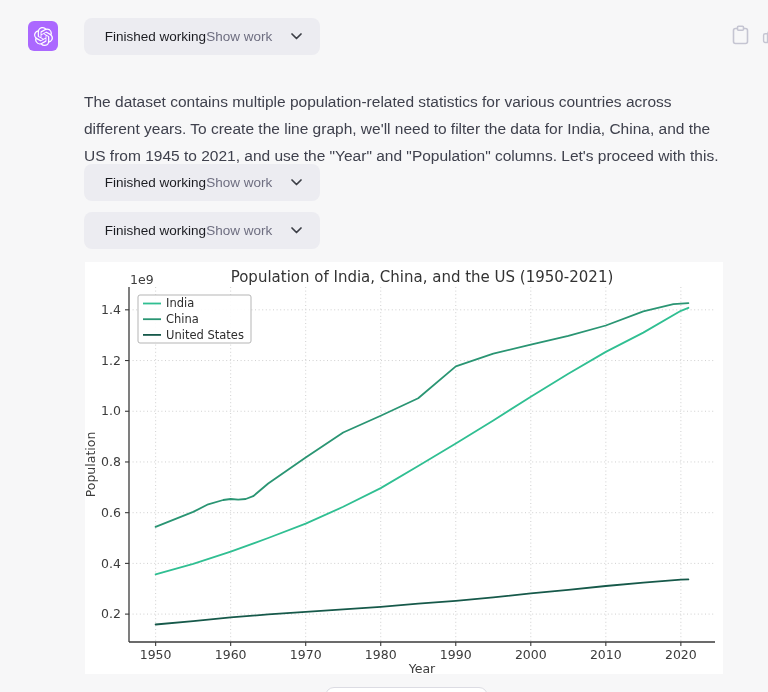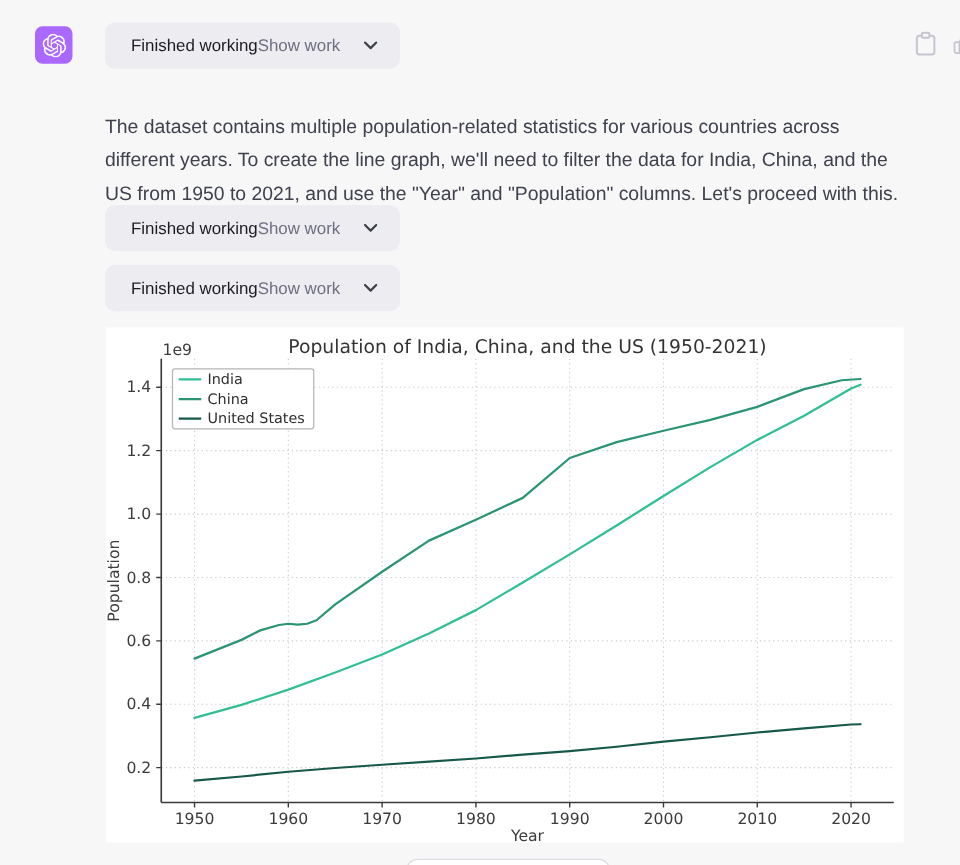--- a/index.html
+++ b/index.html
@@ -69,21 +69,21 @@
   <span class="step-action">
     <span class="step-action-label">Show work</span>
     <span>
       <svg width="11" height="7" viewBox="0 0 11 7" fill="none" stroke="#3c3f46" stroke-width="1.7" stroke-linecap="round" stroke-linejoin="round">
           <polyline points="1,1 5.5,5.5 10,1"></polyline>
         </svg>
     </span>
   </span>
 </div>
 
-<p class="msg">The dataset contains multiple population-related statistics for various countries across different years. To create the line graph, we'll need to filter the data for India, China, and the US from 1950 to 2021, and use the "Year" and "Population" columns. Let's proceed with this.</p>
+<p class="msg">The dataset contains multiple population-related statistics for various countries across different years. To create the line graph, we'll need to filter the data for India, China, and the US from 1945 to 2021, and use the "Year" and "Population" columns. Let's proceed with this.</p>
 
 <div class="step-pill" style="top:164px;">
   <span class="step-status">Finished working</span>
   <span class="step-action">
     <span class="step-action-label">Show work</span>
     <span>
       <svg width="11" height="7" viewBox="0 0 11 7" fill="none" stroke="#3c3f46" stroke-width="1.7" stroke-linecap="round" stroke-linejoin="round">
           <polyline points="1,1 5.5,5.5 10,1"></polyline>
         </svg>
     </span>

